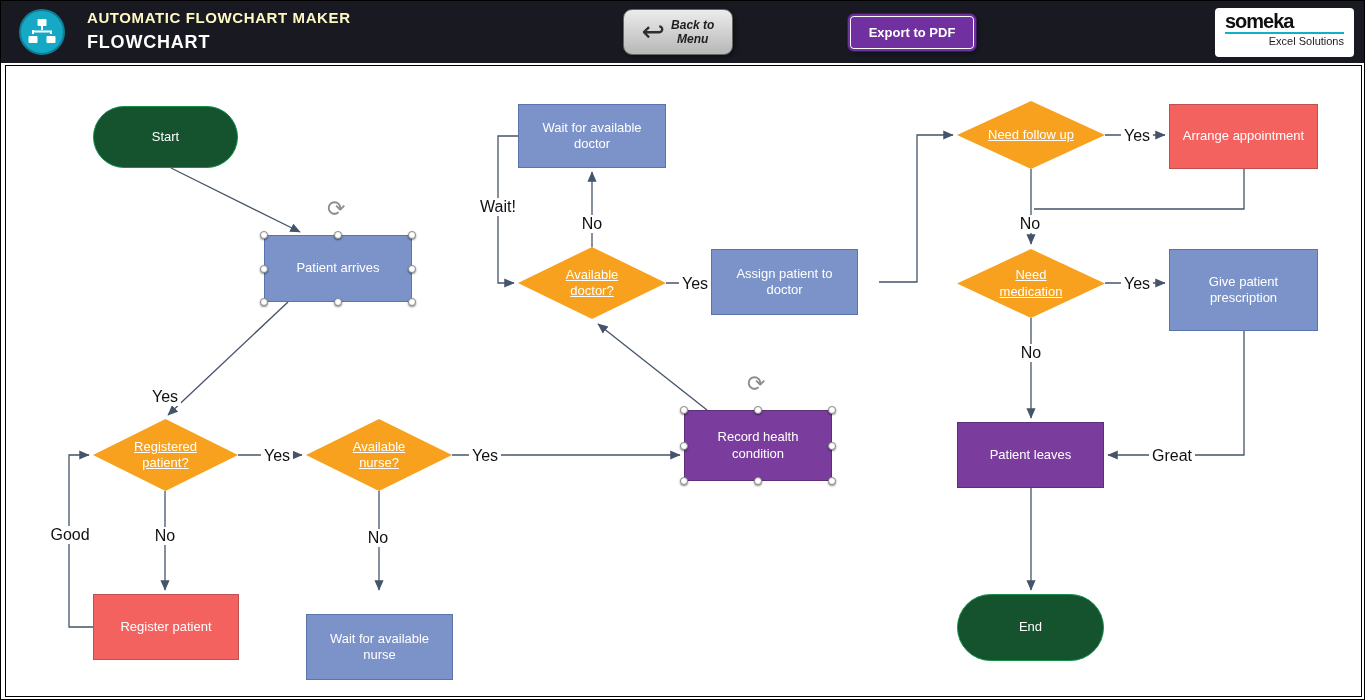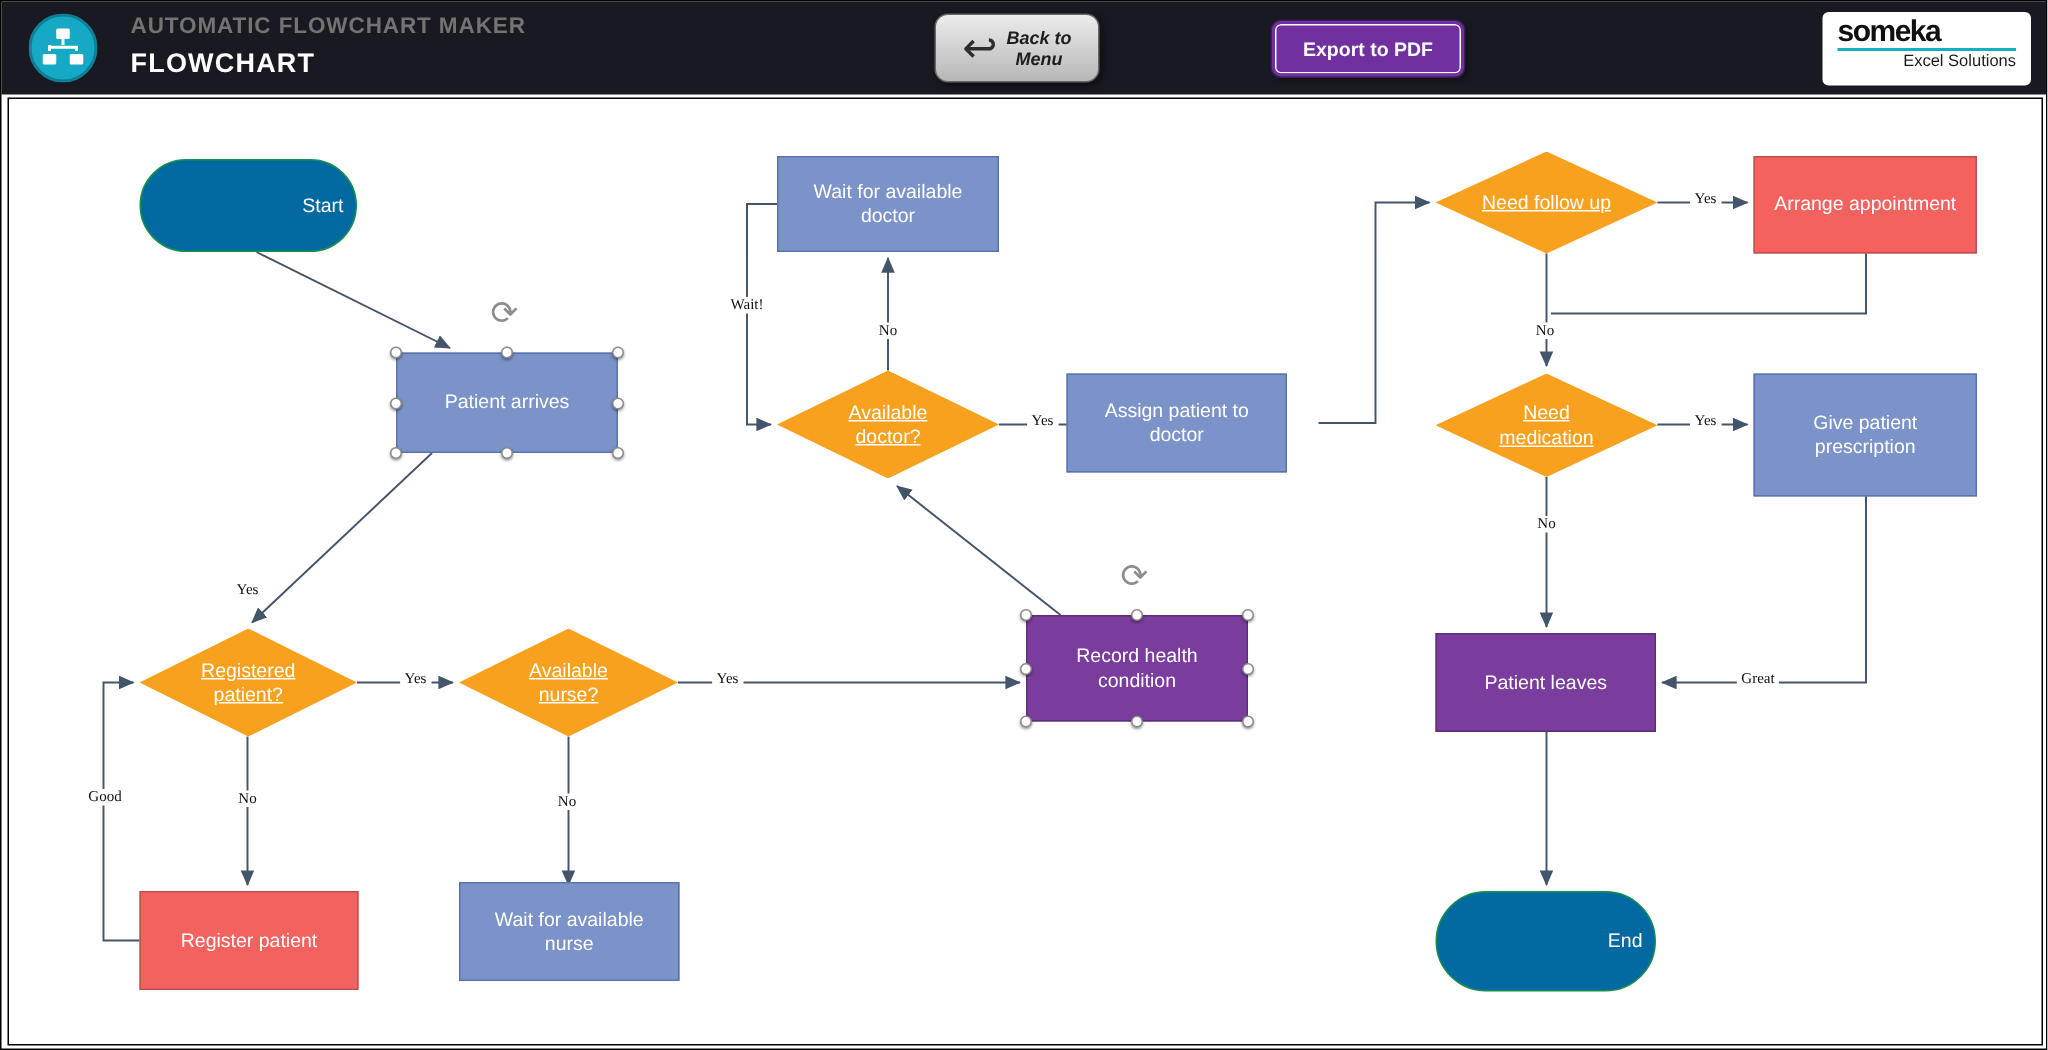--- a/index.html
+++ b/index.html
@@ -17,21 +17,21 @@
   
   #header {
     position:absolute; left:0; top:0; width:100%; height:62px;
     background:#191922;
   }
   #app-logo {
     position:absolute; left:18px; top:8px; width:46px; height:46px;
   }
   #title-block { position:absolute; left:86px; top:8px; }
   #app-title {
-    color:#737373; font-size:15px; font-weight:600; letter-spacing:.6px;
+    color:#fef9c3; font-size:15px; font-weight:600; letter-spacing:.6px;
   }
   #sheet-title {
     color:#fff; font-size:18px; font-weight:bold; letter-spacing:.8px; margin-top:6px;
   }
   #back-btn {
     position:absolute; left:622px; top:8px; width:110px; height:46px;
     background:linear-gradient(#ececec,#b7b7b7);
     border:1px solid #666; border-radius:9px;
     box-shadow:2px 2px 4px rgba(0,0,0,.45);
     display:flex; align-items:center; justify-content:center; gap:6px;
@@ -74,42 +74,42 @@
     text-align:center; color:#fff; font-size:13px; line-height:1.25;
     cursor:pointer;
   }
   .rect   { border:1.5px solid; }
   .stadium{ border:1.5px solid; border-radius:34px; }
   .diamond{ clip-path:polygon(50% 0,100% 50%,50% 100%,0 50%); }
   .blue   { background:#7B93C8; border-color:#5B74AE; }
   .orange { background:#F7A11E; }
   .red    { background:#F4625F; border-color:#C0504D; }
   .purple { background:#7A3D9E; border-color:#5D2E79; }
-  .green  { background:#0369a1; border-color:#13914B;justify-content:flex-end; }
+  .green  { background:#14532d; border-color:#13914B; }
   .node .lbl { padding:2px 8px; }
   .diamond .lbl { width:86px; padding:0;text-decoration:underline; }
 
   
   .handle {
     position:absolute; width:8px; height:8px; background:#fff;
     border:1px solid #8a8a8a; border-radius:50%;
     box-shadow:0 1px 2px rgba(0,0,0,.45); z-index:4;
   }
   .h-tl{left:-5px;top:-5px} .h-tm{left:calc(50% - 4px);top:-5px} .h-tr{right:-5px;top:-5px}
   .h-ml{left:-5px;top:calc(50% - 4px)} .h-mr{right:-5px;top:calc(50% - 4px)}
   .h-bl{left:-5px;bottom:-5px} .h-bm{left:calc(50% - 4px);bottom:-5px} .h-br{right:-5px;bottom:-5px}
   .rotate {
     position:absolute; top:-38px; left:calc(50% - 11px);
     color:#8d8d8d; font-size:22px; line-height:1; z-index:4;
   }
 
   
   .elabel {
     position:absolute; z-index:5; transform:translateX(-50%);
-    background:#fff; padding:0 3px; font-size:10px; color:#111;font-family:Liberation Serif, serif;
+    background:#fff; padding:0 3px; font-size:16px; color:#111;
   }
 </style>
 </head>
 <body>
 
 <div id="page">
 
   <div id="header">
     <svg id="app-logo" viewBox="0 0 46 46">
       <circle cx="23" cy="23" r="22" fill="#15A9C6"></circle>
@@ -234,21 +234,21 @@
     <span class="handle h-mr"></span>
     <span class="handle h-bl"></span>
     <span class="handle h-bm"></span>
     <span class="handle h-br"></span>
   </div>
 
   <div class="node rect red" style="left:92px;top:593px;width:146px;height:66px">
     <span class="lbl">Register patient</span>
   </div>
 
-  <div class="node rect blue" style="left:305px;top:587px;width:147px;height:66px">
+  <div class="node rect blue" style="left:305px;top:613px;width:147px;height:66px">
     <span class="lbl">Wait for available nurse</span>
   </div>
 
   <div class="node rect purple" style="left:956px;top:421px;width:147px;height:66px">
     <span class="lbl">Patient leaves</span>
   </div>
 
   <div class="node stadium green" style="left:956px;top:593px;width:147px;height:67px">
     <span class="lbl">End</span>
   </div>

